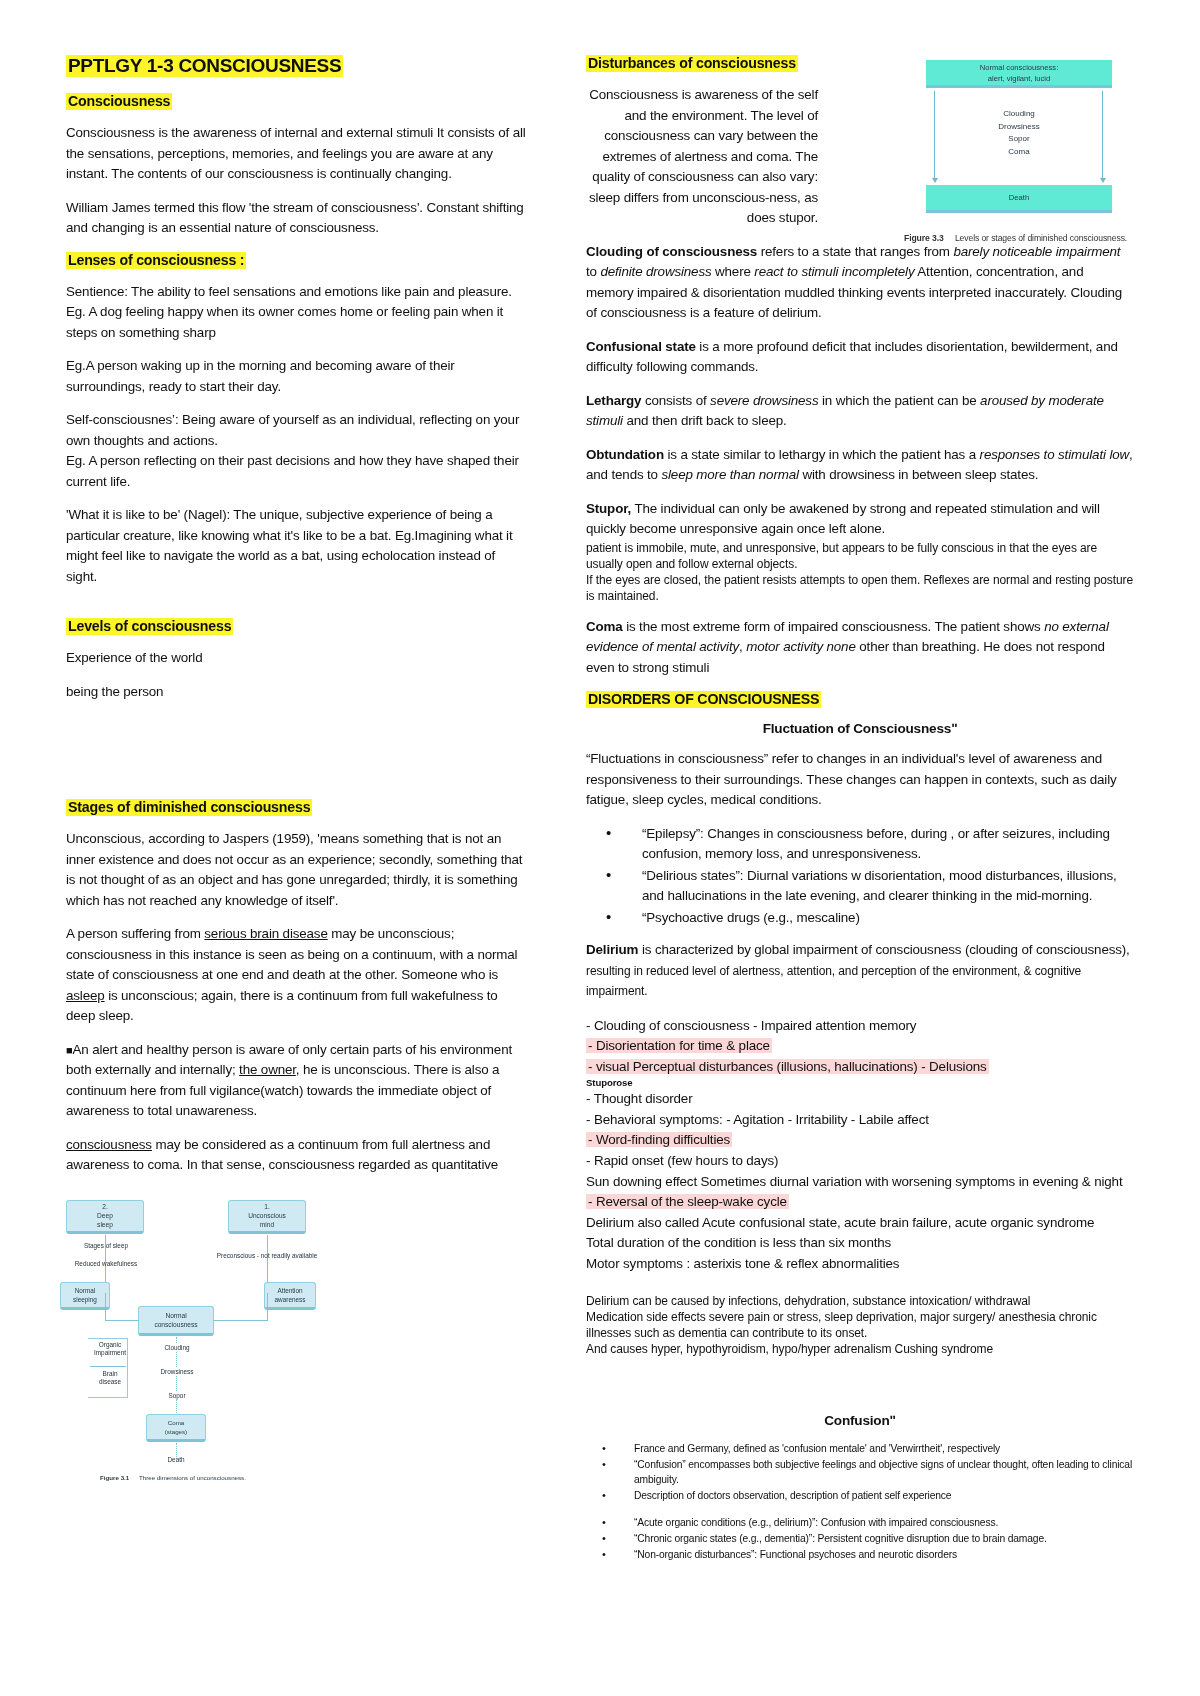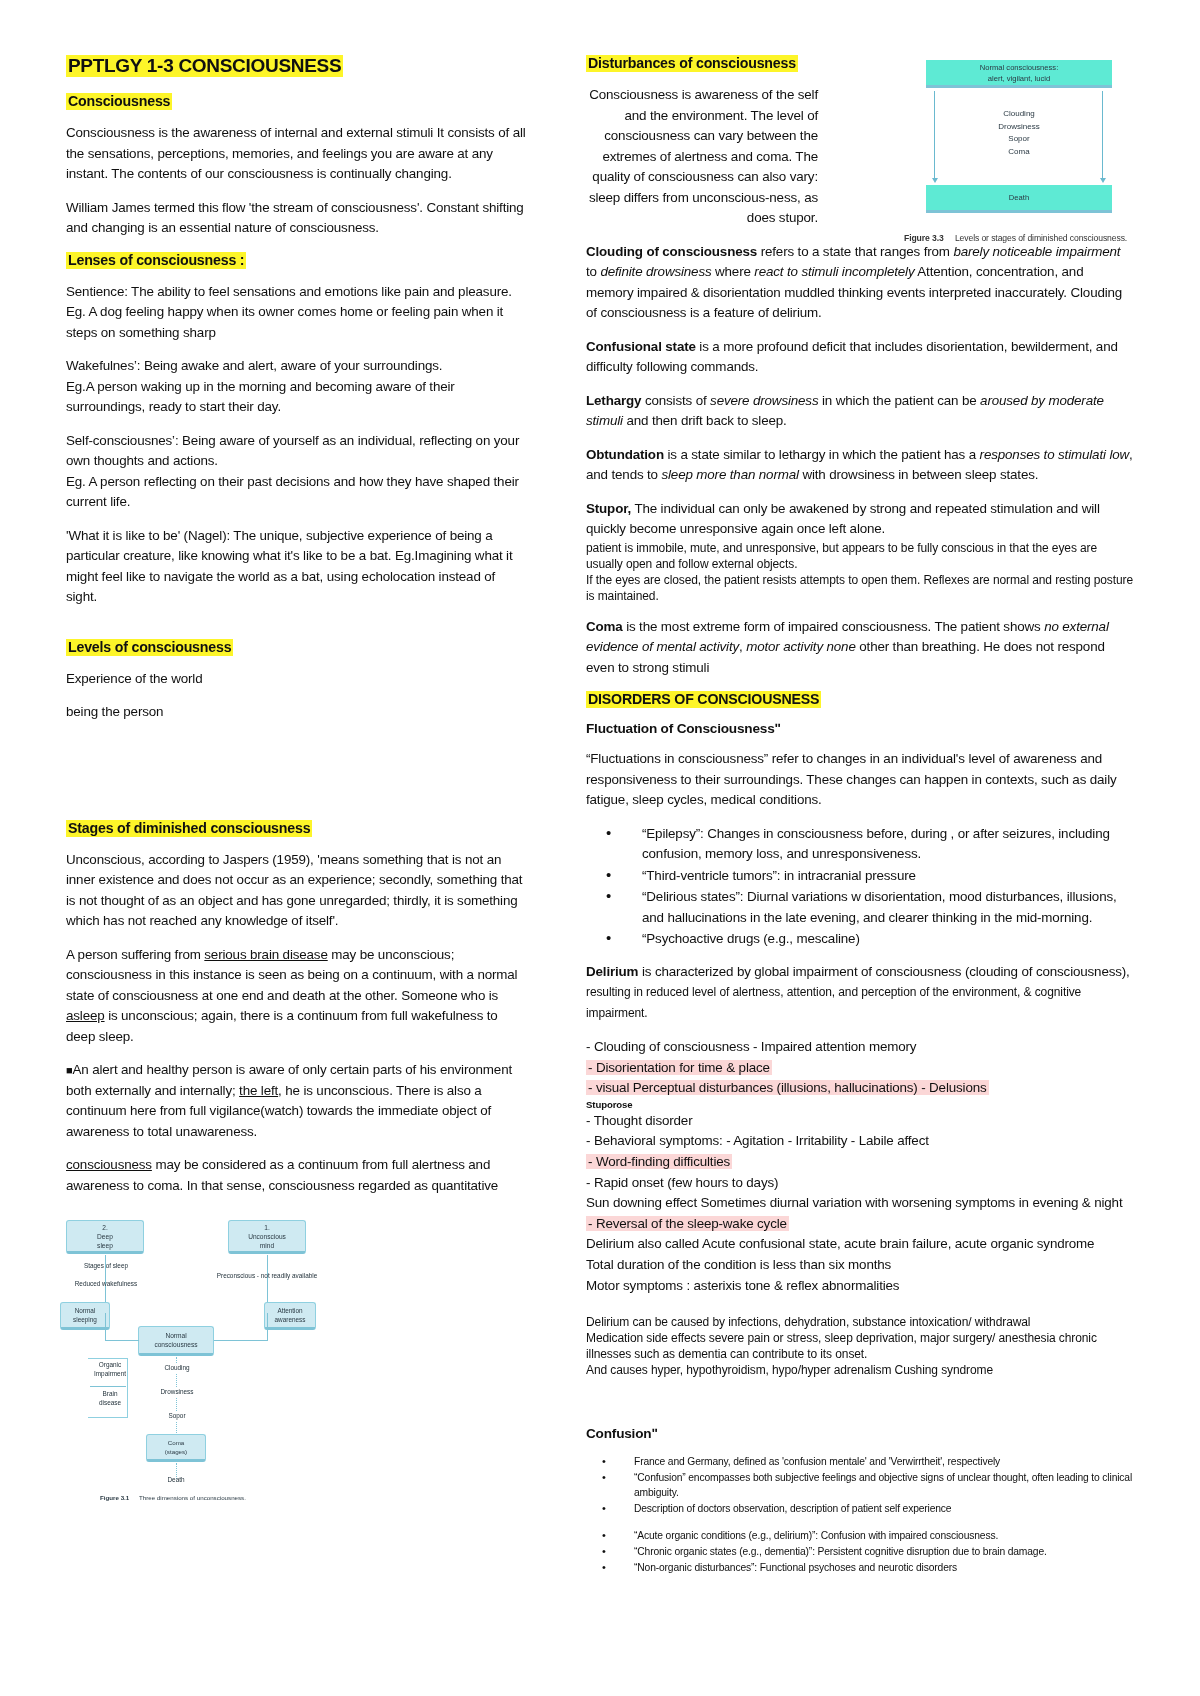--- a/index.html
+++ b/index.html
@@ -24,21 +24,21 @@
   .xs { font-size:9.6px; line-height:14px; letter-spacing:-0.1px; }
   .b  { font-weight:bold; }
   .i  { font-style:italic; }
   .u  { text-decoration:underline; }
 
   .hl { background:#fdf529; display:inline; padding:0 2px 1px 2px; }
   .hl-pink { background:#fbd7d7; display:inline; padding:0 2px; }
 
   h1.title { font-size:19px; font-weight:bold; margin:0 0 16px 0; letter-spacing:-0.3px; }
   h2.sec   { font-size:14.2px; font-weight:bold; margin:0 0 14px 0; letter-spacing:-0.2px;}
-  h3.sub   { font-size:13.6px; font-weight:bold; margin:4px 0 13px 0; letter-spacing:-0.2px;}
+  h3.sub   { font-size:13.6px; font-weight:bold; margin:12px 0 13px 0; letter-spacing:-0.2px;text-align:center;}
 
   ul.bul { margin:4px 0 12px 0; padding:0; list-style:none; }
   ul.bul > li { position:relative; padding-left:56px; font-size:13.4px; line-height:20.5px; margin-bottom:1px; letter-spacing:-0.15px;}
   ul.bul > li:before { content:"\2022"; position:absolute; left:20px; top:-1px; font-size:15px; }
   ul.bul.small > li { font-size:10.3px; line-height:15px; padding-left:48px; }
   ul.bul.small > li:before { left:16px; font-size:11px; top:0px;}
 
   .sq:before { content:"\25A0 "; font-size:11px; }
 
   .dashlist { font-size:13.4px; line-height:20.6px; letter-spacing:-0.15px; }
@@ -96,21 +96,20 @@
     <h2 class="sec"><span class="hl">Consciousness</span></h2>
 
     <p class="para">Consciousness is the awareness of internal and external stimuli It consists of all the sensations, perceptions, memories, and feelings you are aware at any instant. The contents of our consciousness is continually changing.</p>
     <p class="para">William James termed this flow 'the stream of consciousness'. Constant shifting and changing is an essential nature of consciousness.</p>
 
     <h2 class="sec"><span class="hl">Lenses of consciousness :</span></h2>
 
     <p class="para tight">Sentience: The ability to feel sensations and emotions like pain and pleasure.</p>
     <p class="para">Eg. A dog feeling happy when its owner comes home or feeling pain when it steps on something sharp</p>
 
-    <p class="para tight">Wakefulnesʼ: Being awake and alert, aware of your surroundings.</p>
     <p class="para"> Eg.A person waking up in the morning and becoming aware of their surroundings, ready to start their day.</p>
 
     <p class="para tight">Self-consciousnesʼ: Being aware of yourself as an individual, reflecting on your own thoughts and actions.</p>
     <p class="para">Eg. A person reflecting on their past decisions and how they have shaped their current life.</p>
 
     <p class="para">'What it is like to be' (Nagel): The unique, subjective experience of being a particular creature, like knowing what it's like to be a bat. Eg.Imagining what it might feel like to navigate the world as a bat, using echolocation instead of sight.</p>
 
     <div style="height:18px"></div>
 
     <h2 class="sec"><span class="hl">Levels of consciousness</span></h2>
@@ -118,21 +117,21 @@
     <p class="para">being the person</p>
 
     <div style="height:84px"></div>
 
     <h2 class="sec"><span class="hl">Stages of diminished consciousness</span></h2>
 
     <p class="para">Unconscious, according to Jaspers (1959), 'means something that is not an inner existence and does not occur as an experience; secondly, something that is not thought of as an object and has gone unregarded; thirdly, it is something which has not reached any knowledge of itself'.</p>
 
     <p class="para"><span>A person suffering from </span><span class="u">serious brain disease</span><span> may be unconscious; consciousness in this instance is seen as being on a continuum, with a normal state of consciousness at one end and death at the other. Someone who is </span><span class="u">asleep</span><span> is unconscious; again, there is a continuum from full wakefulness to deep sleep.</span></p>
 
-    <p class="para sq"><span>An alert and healthy person is aware of only certain parts of his environment both externally and internally; </span><span class="u">the left</span><span>, he is unconscious. There is also a continuum here from full vigilance(watch) towards the immediate object of awareness to total unawareness.</span></p>
+    <p class="para sq"><span>An alert and healthy person is aware of only certain parts of his environment both externally and internally; </span><span class="u">the owner</span><span>, he is unconscious. There is also a continuum here from full vigilance(watch) towards the immediate object of awareness to total unawareness.</span></p>
 
     <p class="para"><span class="u">consciousness</span><span> may be considered as a continuum from full alertness and awareness to coma. In that sense, consciousness regarded as quantitative</span></p>
 
     <div class="fig31">
 
       <div class="dbox" style="left:0px; top:2px; width:78px; height:34px; white-space:pre-line;">2.
 Deep
 sleep</div>
       <div class="dbox" style="left:162px; top:2px; width:78px; height:34px; white-space:pre-line;">1.
 Unconscious
@@ -219,21 +218,20 @@
     <p class="para"><span class="b">Coma</span><span> is the most extreme form of impaired consciousness. The patient shows </span><span class="i">no external evidence of mental activity</span><span>, </span><span class="i">motor activity none</span><span> other than breathing. He does not respond even to strong stimuli</span></p>
 
     <h2 class="sec"><span class="hl">DISORDERS OF CONSCIOUSNESS</span></h2>
 
     <h3 class="sub">Fluctuation of Consciousnessʺ</h3>
 
     <p class="para">“Fluctuations in consciousness” refer to changes in an individual's level of awareness and responsiveness to their surroundings. These changes can happen in contexts, such as daily fatigue, sleep cycles, medical conditions.</p>
 
     <ul class="bul">
       <li>“Epilepsy”: Changes in consciousness before, during , or after seizures, including confusion, memory loss, and unresponsiveness.</li>
-      <li>“Third-ventricle tumors”: in intracranial pressure</li>
       <li>“Delirious states”: Diurnal variations w disorientation, mood disturbances, illusions, and hallucinations in the late evening, and clearer thinking in the mid-morning.</li>
       <li>“Psychoactive drugs (e.g., mescaline)</li>
     </ul>
 
     <p class="para tight"><span class="b">Delirium</span><span> is characterized by global impairment of consciousness (clouding of consciousness), </span><span class="sm">resulting in reduced level of alertness, attention, and perception of the environment, &amp; cognitive impairment.</span></p>
 
     <div style="height:14px"></div>
 
     <div class="dashlist">
       <div>- Clouding of consciousness  -  Impaired attention memory</div>

